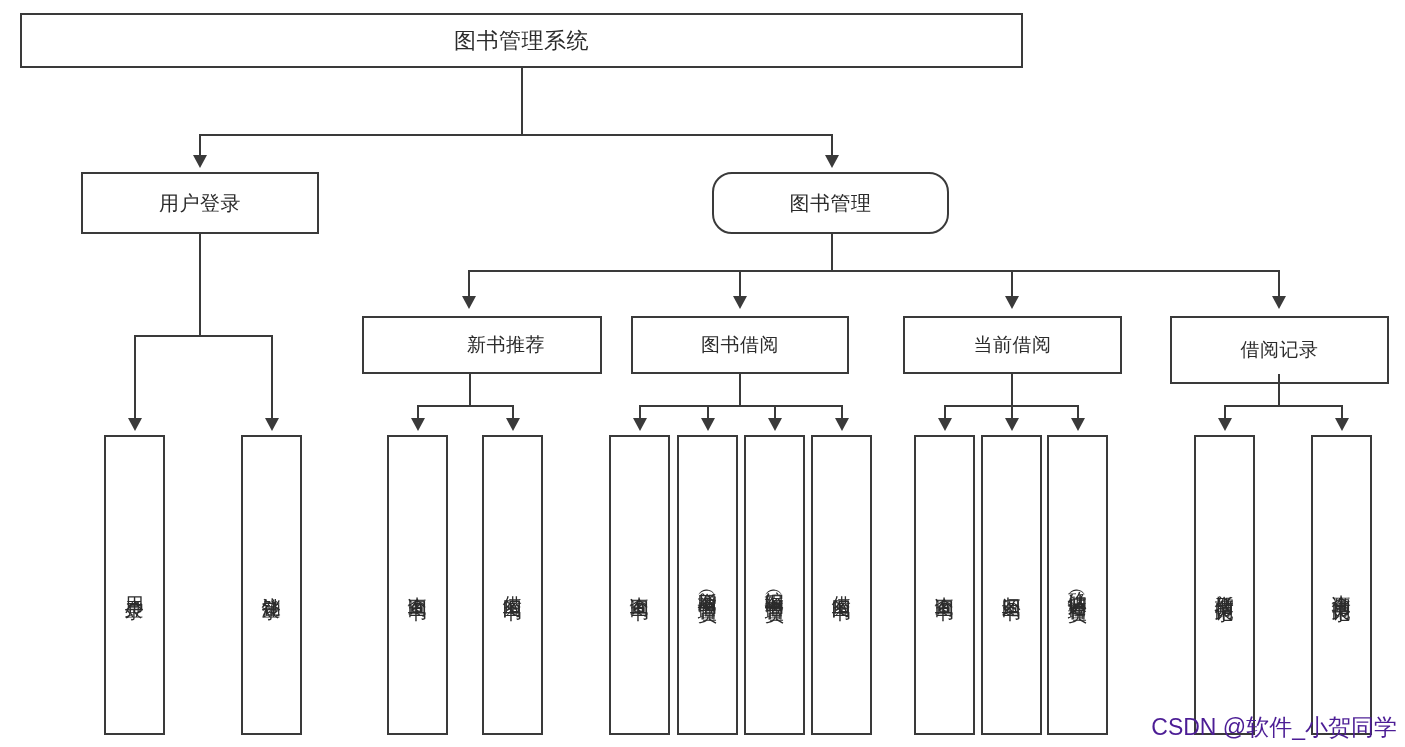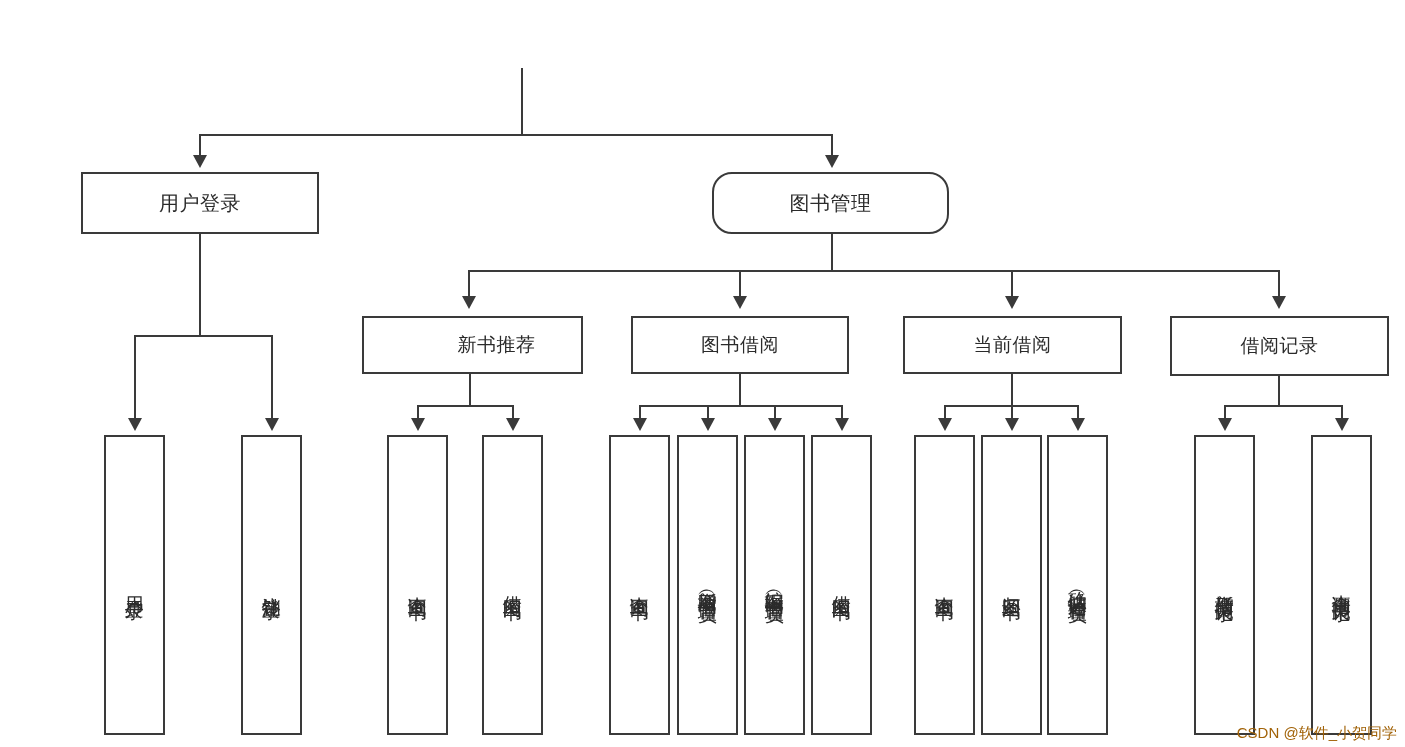--- a/index.html
+++ b/index.html
@@ -74,31 +74,34 @@
     height: 0;
     border-left: 7px solid transparent;
     border-right: 7px solid transparent;
     border-top: 13px solid #3a3a3a;
   }
   
   #watermark {
     position: absolute;
     right: 8px;
     bottom: 4px;
-    font-size: 15px;
-    color: #a16207;
+    font-size: 23px;
+    color: #4c1d95;
     white-space: nowrap;
     pointer-events: none;
   }
 </style>
 </head>
 <body>
 
 <div id="canvas">
 
+  <div class="node root" style="left:20px; top:13px; width:1003px; height:55px;">
+    <span>图书管理系统</span>
+  </div>
 
   <div class="ln v" style="left:521px; top:68px; height:67px;"></div>
 
   <div class="ln h" style="left:199px; top:134px; width:634px;"></div>
 
   <div class="ln v" style="left:199px; top:134px; height:24px;"></div>
   <div class="arrow" style="left:193px; top:155px;"></div>
   <div class="ln v" style="left:831px; top:134px; height:24px;"></div>
   <div class="arrow" style="left:825px; top:155px;"></div>
 
@@ -121,30 +124,30 @@
   <div class="ln h" style="left:468px; top:270px; width:812px;"></div>
   <div class="ln v" style="left:468px; top:270px; height:28px;"></div>
   <div class="arrow" style="left:462px; top:296px;"></div>
   <div class="ln v" style="left:739px; top:270px; height:28px;"></div>
   <div class="arrow" style="left:733px; top:296px;"></div>
   <div class="ln v" style="left:1011px; top:270px; height:28px;"></div>
   <div class="arrow" style="left:1005px; top:296px;"></div>
   <div class="ln v" style="left:1278px; top:270px; height:28px;"></div>
   <div class="arrow" style="left:1272px; top:296px;"></div>
 
-  <div class="node level2" style="left:362px; top:316px; width:221px; height:58px;padding-left:48px;">
+  <div class="node level2" style="left:362px; top:316px; width:240px; height:58px;padding-left:48px;">
     <span>新书推荐</span>
   </div>
   <div class="node level2" style="left:903px; top:316px; width:219px; height:58px;">
     <span>当前借阅</span>
   </div>
   <div class="node level2" style="left:631px; top:316px; width:218px; height:58px;">
     <span>图书借阅</span>
   </div>
-  <div class="node level2" style="left:1170px; top:316px; width:219px; height:60px;">
+  <div class="node level2" style="left:1170px; top:316px; width:219px; height:68px;">
     <span>借阅记录</span>
   </div>
 
   <div class="ln v" style="left:469px; top:374px; height:32px;"></div>
   <div class="ln h" style="left:417px; top:405px; width:96px;"></div>
   <div class="ln v" style="left:417px; top:405px; height:15px;"></div>
   <div class="arrow" style="left:411px; top:418px;"></div>
   <div class="ln v" style="left:512px; top:405px; height:15px;"></div>
   <div class="arrow" style="left:506px; top:418px;"></div>
 

